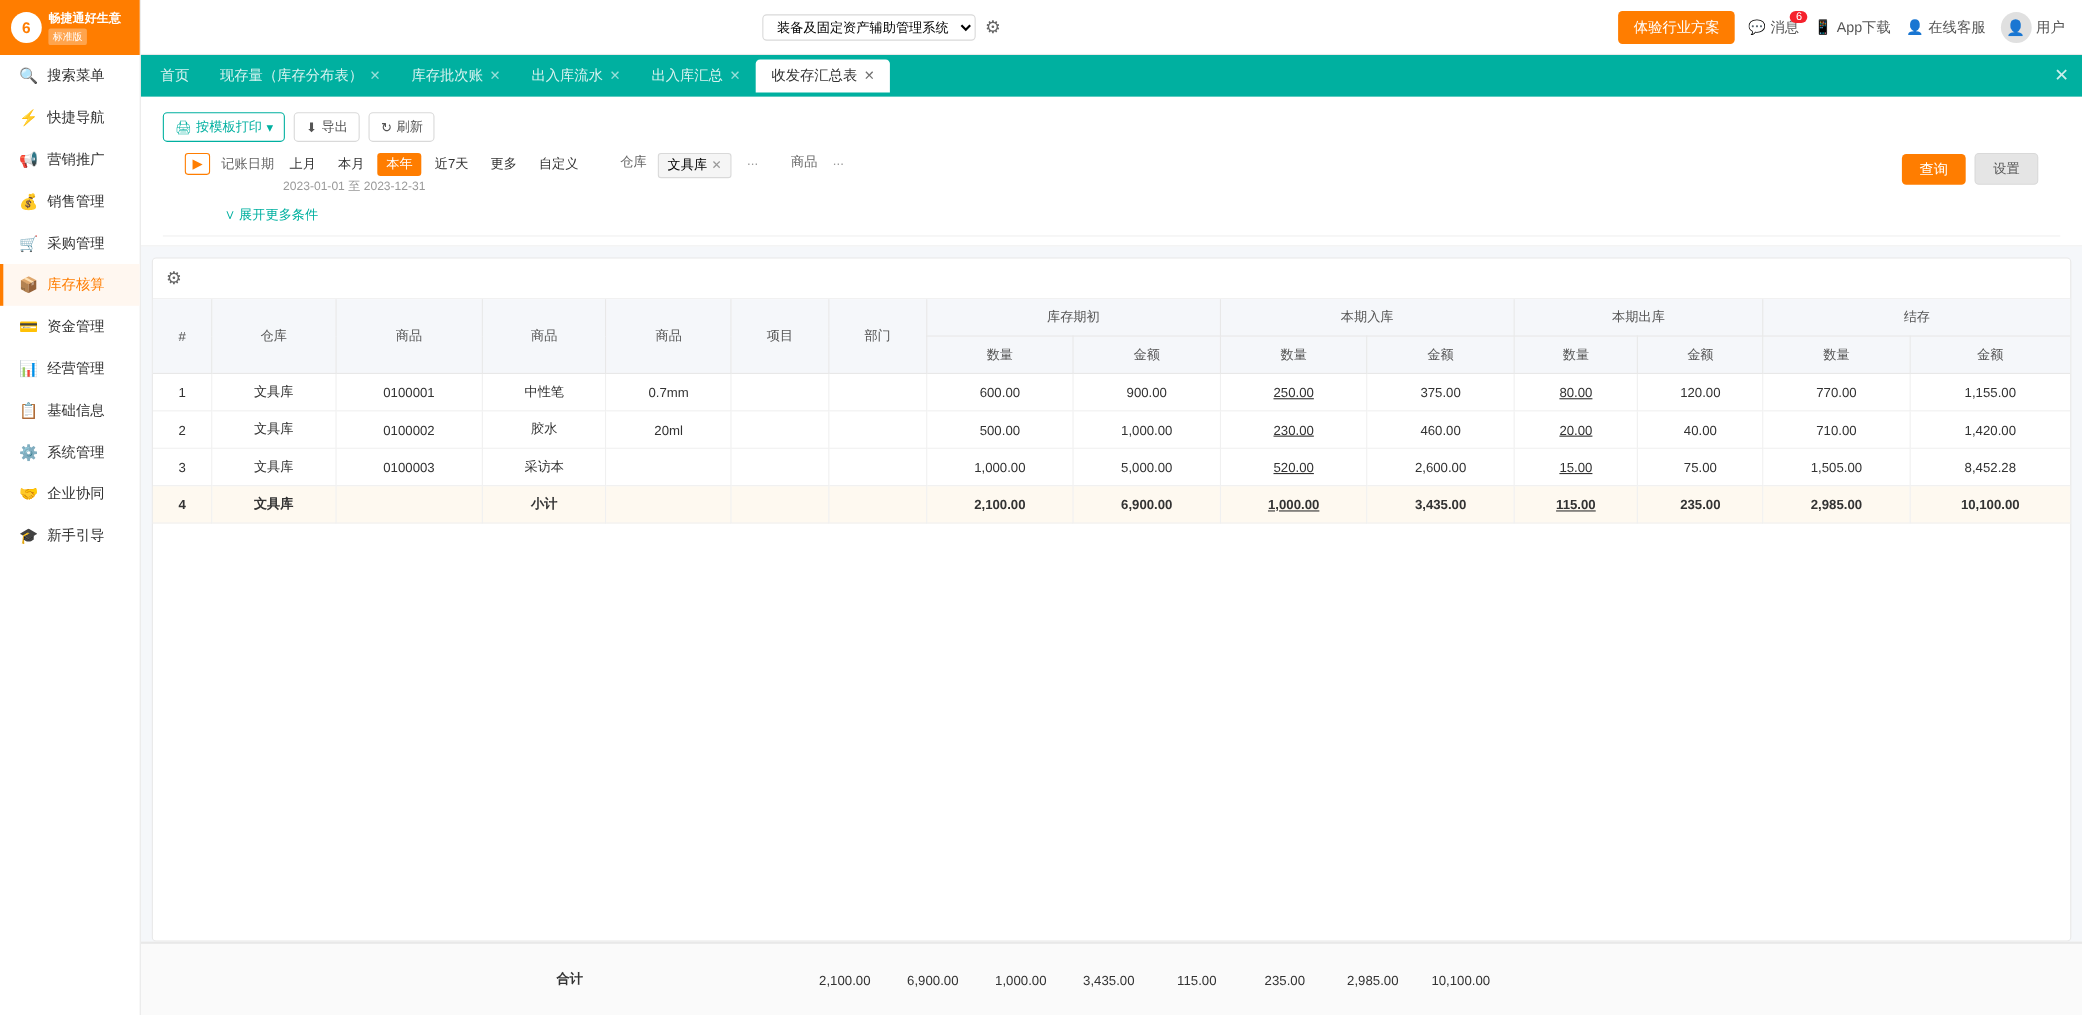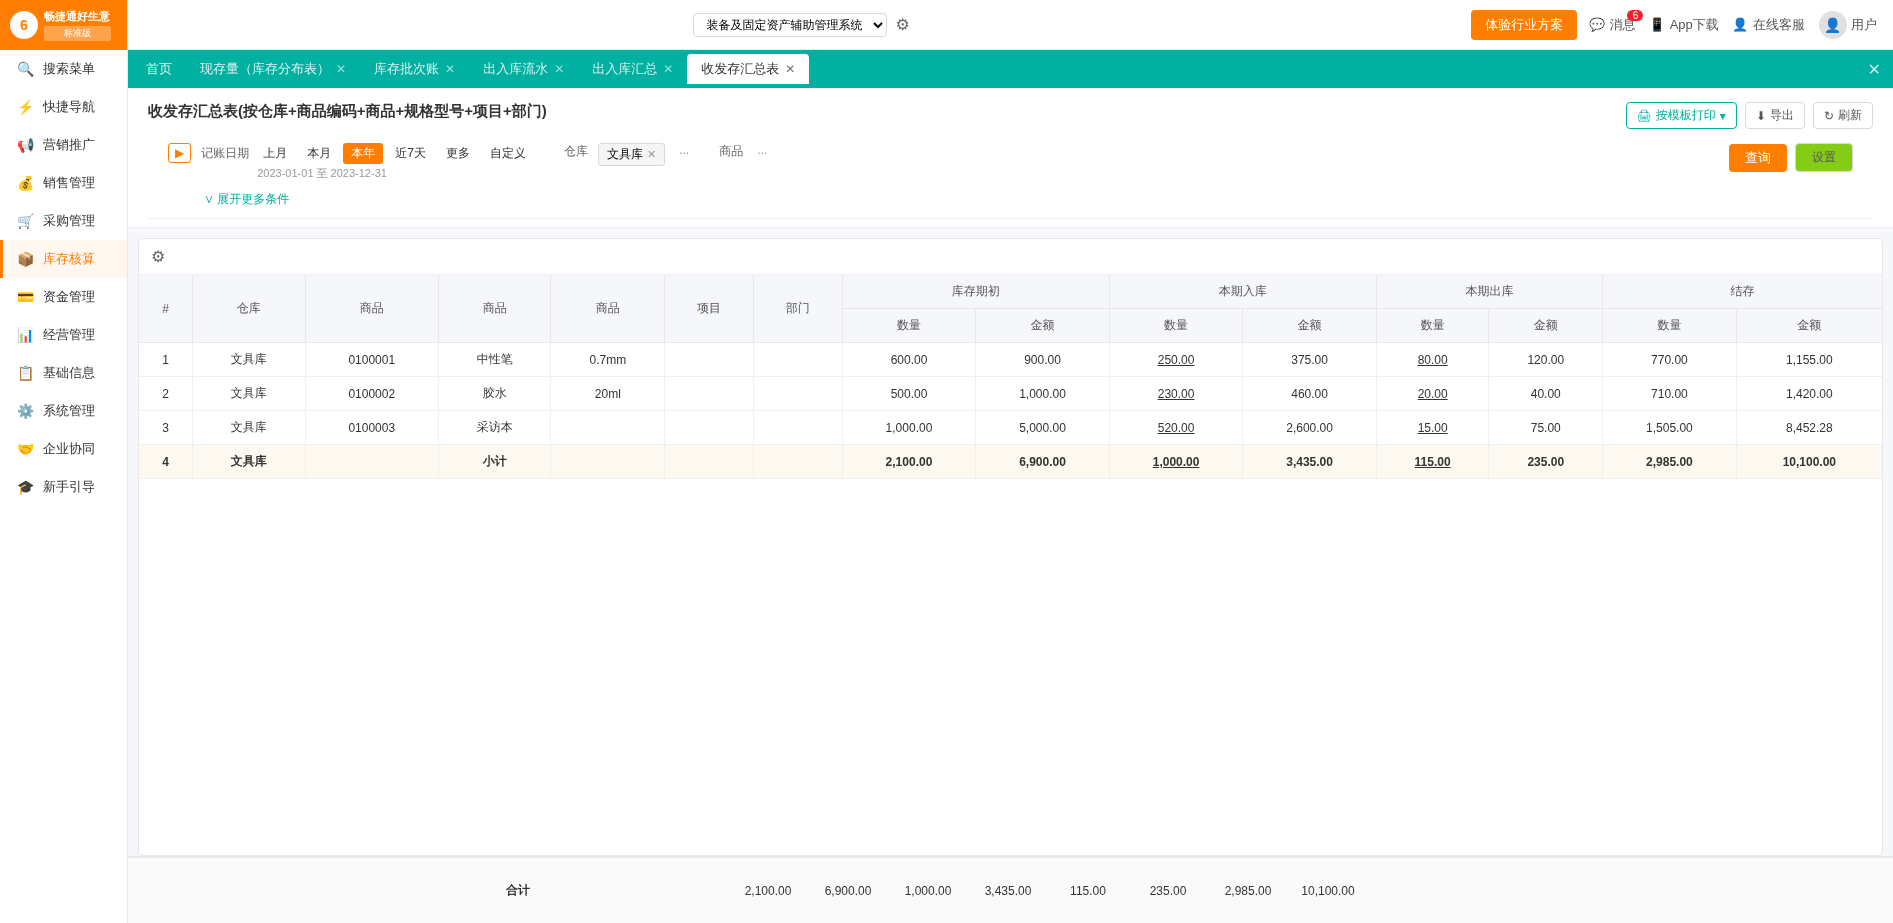--- a/index.html
+++ b/index.html
@@ -51,21 +51,21 @@
     .date-options { display: flex; align-items: center; gap: 4px; }
     .date-option { padding: 2px 8px; cursor: pointer; color: #333; border-radius: 3px; font-size: 12px; }
     .date-option.active { background: #ff7d00; color: #fff; border-radius: 3px; }
     .date-range { font-size: 11px; color: #999; margin-left: 4px; }
     .warehouse-label { color: #666; font-size: 12px; margin-left: 20px; }
     .warehouse-tag { display: inline-flex; align-items: center; gap: 4px; background: #f5f5f5; border: 1px solid #d9d9d9; border-radius: 3px; padding: 2px 8px; font-size: 12px; }
     .tag-close { color: #999; cursor: pointer; font-size: 11px; }
     .more-btn { color: #999; cursor: pointer; font-size: 12px; margin-left: 4px; }
     .goods-label { color: #666; font-size: 12px; margin-left: 20px; }
     .query-btn { background: #ff7d00; color: #fff; border: none; padding: 5px 16px; border-radius: 4px; cursor: pointer; font-size: 13px; }
-    .settings-btn { padding: 5px 16px; border: 1px solid #d9d9d9; border-radius: 4px; cursor: pointer; font-size: 12px; color: #555; background: #84cc16; }
+    .settings-btn { padding: 5px 16px; border: 1px solid #d9d9d9; border-radius: 4px; cursor: pointer; font-size: 12px; color: #555; background: #e5e5e5; }
 
     
     .table-section { background: #fff; margin: 10px 10px 0; border-radius: 4px; border: 1px solid #e8e8e8; flex: 1; }
     .table-toolbar { display: flex; align-items: center; padding: 8px 12px; border-bottom: 1px solid #f0f0f0; }
     .table-settings-icon { color: #666; cursor: pointer; font-size: 16px; }
     table { width: 100%; border-collapse: collapse; font-size: 12px; }
     thead tr { background: #f5f7fa; }
     th { padding: 8px 10px; text-align: center; color: #555; font-weight: 500; border-bottom: 1px solid #e8e8e8; border-right: 1px solid #e8e8e8; white-space: nowrap; }
     th:last-child { border-right: none; }
     td { padding: 8px 10px; text-align: center; color: #333; border-bottom: 1px solid #f0f0f0; border-right: 1px solid #f0f0f0; white-space: nowrap; }
@@ -79,21 +79,21 @@
 </head>
 <body>
 
 <div class="sidebar">
   <div class="sidebar-logo">
     <div class="sidebar-logo-icon">
       <span>6</span>
     </div>
     <div>
       <div style="font-size:11px;font-weight:bold;">畅捷通好生意</div>
-      <div style="font-size:9px;background:rgba(255,255,255,0.3);padding:1px 20px;border-radius:2px;display:inline-block;margin-top:2px;">标准版</div>
+      <div style="font-size:9px;background:rgba(255,255,255,0.3);padding:1px 4px;border-radius:2px;display:inline-block;margin-top:2px;">标准版</div>
     </div>
   </div>
 
   <div class="sidebar-item">
     <span class="sidebar-item-icon">🔍</span>
     <span>搜索菜单</span>
   </div>
   <div class="sidebar-item">
     <span class="sidebar-item-icon">⚡</span>
     <span>快捷导航</span>
@@ -193,23 +193,20 @@
       <span>收发存汇总表</span>
       <span class="tab-close">✕</span>
     </div>
     <span class="tabs-close-all">✕</span>
   </div>
 
   <div class="content">
 
     <div class="page-header">
       <div style="display:flex; justify-content:space-between; align-items:flex-start;">
-        <h2 class="page-title">
-          <span>收发存汇总表(按仓库+商品编码+商品+规格型号+项目+部门)</span>
-        </h2>
         <div style="display:flex; align-items:center; gap:8px;">
           <button class="header-action-btn primary-outline">
             <span>🖨</span>
             <span>按模板打印</span>
             <span>▾</span>
           </button>
           <button class="header-action-btn">
             <span>⬇</span>
             <span>导出</span>
           </button>

